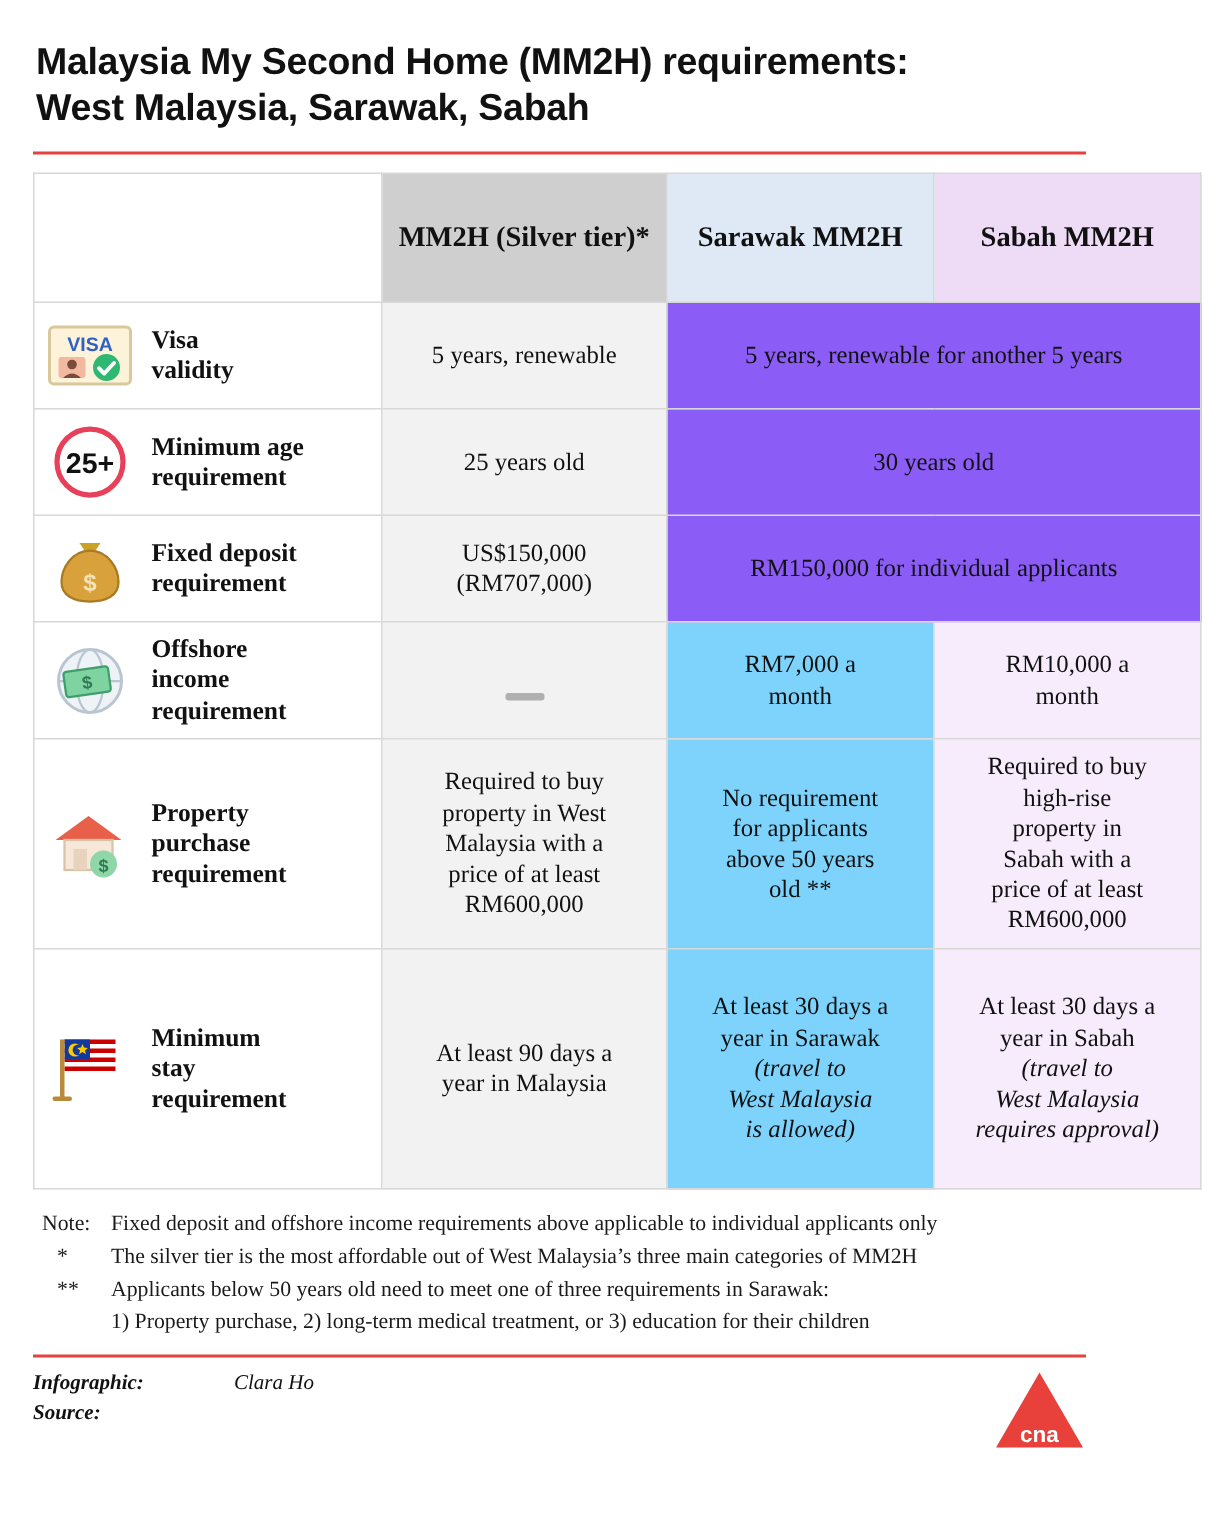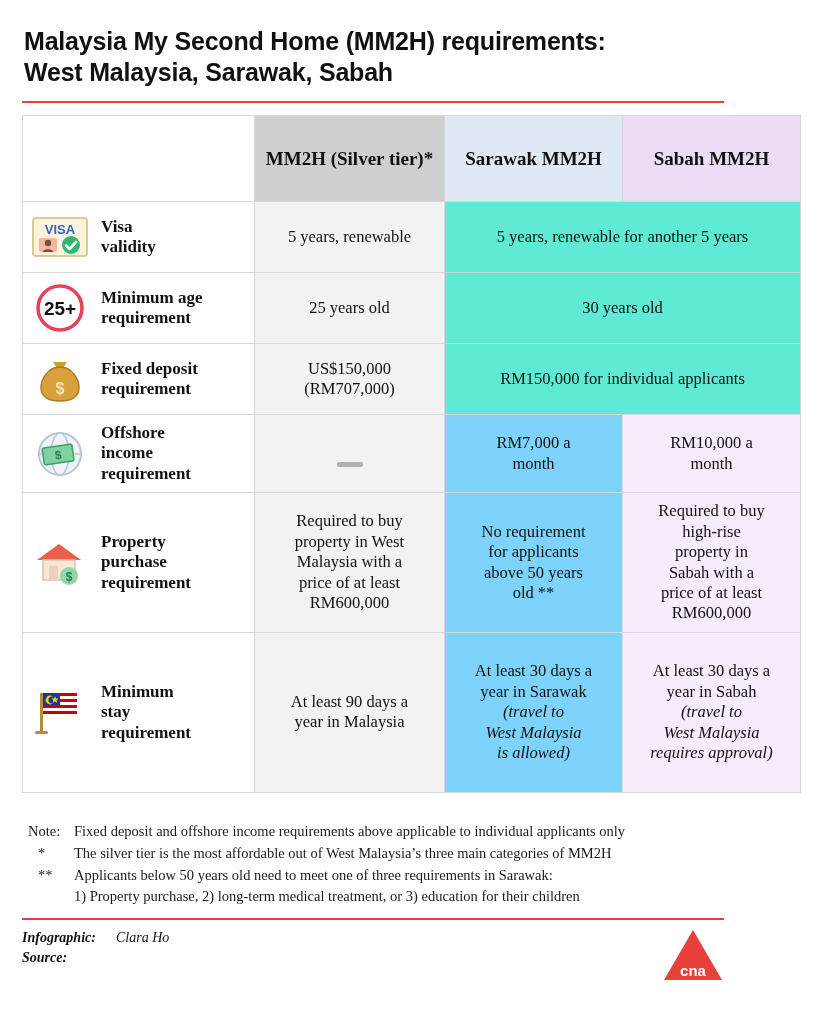--- a/index.html
+++ b/index.html
@@ -86,32 +86,32 @@
   td.cell {
     text-align: center;
     font-family: "Liberation Serif", serif;
     font-size: 16.5px;
     line-height: 1.24;
     white-space: pre-line;
   }
   td.bg-grey { background: #f2f2f2; }
   td.bg-blue { background: #7dd3fc; }
   td.bg-pink { background: #f7ecfb; }
-  td.bg-white { background: #5eead4; }
+  td.bg-white { background: #8b5cf6; }
   .dash {
     display: inline-block;
     width: 26px; height: 5px;
     background: #b0b0b0;
     border-radius: 2px;
     vertical-align: middle;
   }
   .ital { font-style: italic; display: block; }
 
   .notes {
-    margin-top: 28px;
+    margin-top: 13px;
     font-family: "Liberation Serif", serif;
     font-size: 14.5px;
     line-height: 1.5;
     color: #1a1a1a;
   }
   .notes .nrow { display: flex; }
   .notes .nkey { width: 52px; flex: 0 0 52px; text-align: left; padding-left: 6px;}
   .notes .nkey.star { text-align: left; padding-left: 16px; }
   .notes .nval { flex: 1; }
   .notes .nsub { padding-left: 52px; }
@@ -126,21 +126,21 @@
     margin-top: 8px;
     display: flex;
     align-items: flex-start;
     justify-content: space-between;
   }
   .credits {
     font-family: "Liberation Serif", serif;
     font-size: 14px;
     line-height: 1.45;
   }
-  .credits .crow { display: flex; }
+  .credits .crow { display: flex; gap: 40px; }
   .credits .ckey {
     font-style: italic; font-weight: bold;
     width: 94px; flex: 0 0 94px;
   }
   .credits .cval { font-style: italic; }
   .cna-logo {
     width: 62px; height: 58px;
     position: relative;
   }
 </style>

